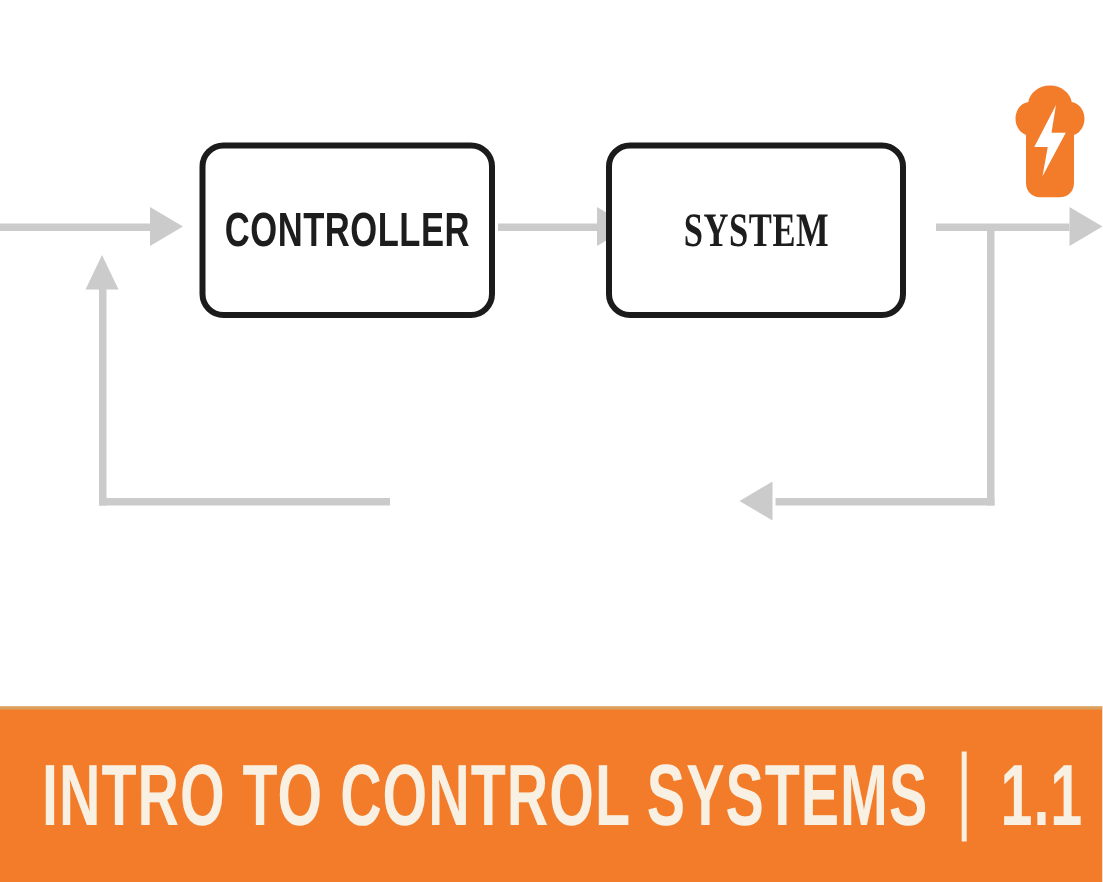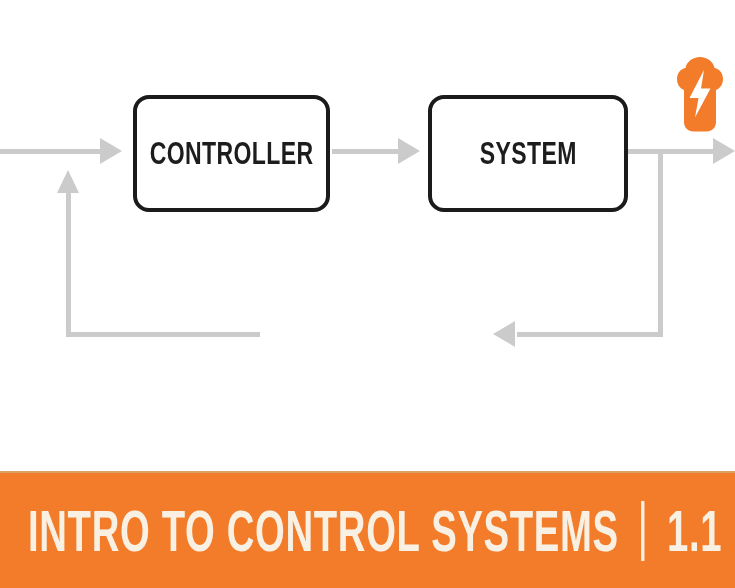--- a/index.html
+++ b/index.html
@@ -19,21 +19,21 @@
   .block{
     position:absolute; box-sizing:border-box;
     background:#fff; border:4px solid var(--ink); border-radius:16px;
     display:flex; align-items:center; justify-content:center;
   }
   .block-label{
     font-size:32px; font-weight:700; letter-spacing:.5px; color:#1D1D1D;
     transform:scaleX(.72); transform-origin:center; white-space:nowrap;
   }
   #controller-block{left:133px; top:95px; width:197px; height:117px;}
-  #system-block{left:428px; top:95px; width:200px; height:117px;}
+  #system-block{left:404px; top:95px; width:200px; height:117px;font-family:Liberation Serif, serif;}
   #feedback-block{left:278px; top:275px; width:200px; height:115px;}
   
   .hline{position:absolute; height:5px; background:var(--gray);}
   .vline{position:absolute; width:5px;  background:var(--gray);}
   .head{position:absolute; width:0; height:0;}
   .head-right{border-top:13px solid transparent; border-bottom:13px solid transparent; border-left:22px solid var(--gray);}
   .head-left {border-top:13px solid transparent; border-bottom:13px solid transparent; border-right:22px solid var(--gray);}
   .head-up   {border-left:11px solid transparent; border-right:11px solid transparent; border-bottom:23px solid var(--gray);}
   #in-line   {left:0;   top:149px; width:100px;}
   #in-head   {left:100px; top:138px;}

